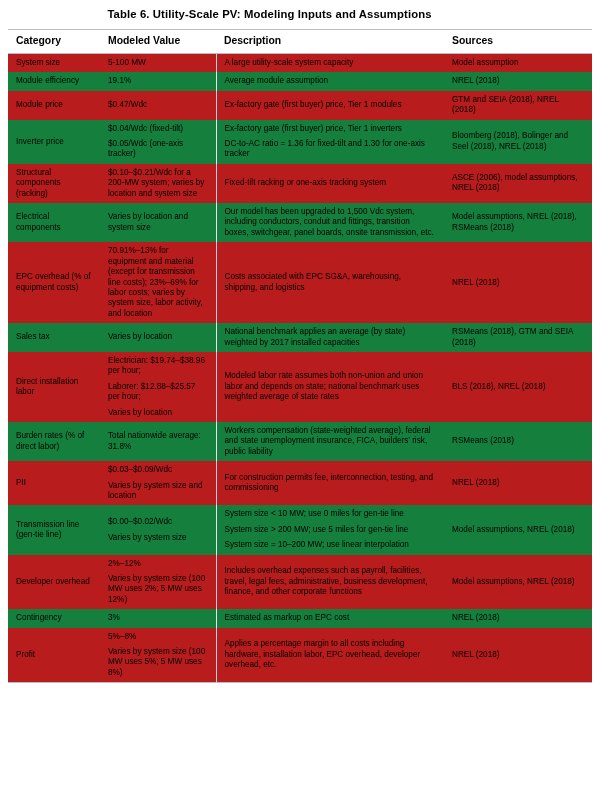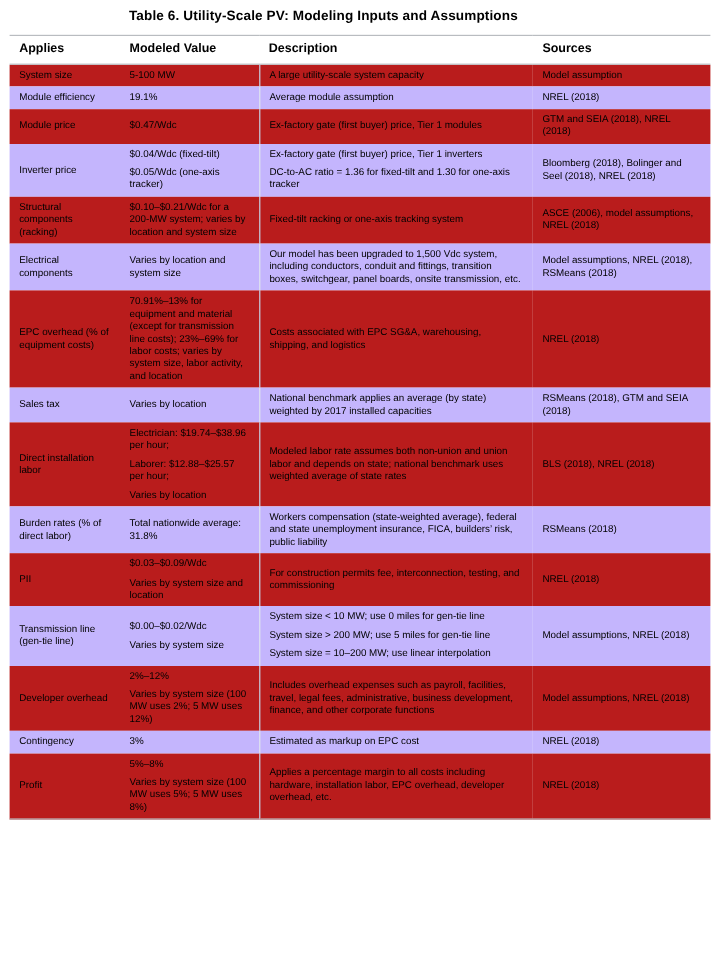--- a/index.html
+++ b/index.html
@@ -50,21 +50,21 @@
     vertical-align: bottom;
     border-bottom: 1.1px solid #b9bcc0;
     background: #ffffff;
     line-height: 12px;
   }
   tbody td {
     font-size: 8.2px;
     line-height: 10.4px;
     padding: 4px 8px 4px 8px;
     vertical-align: middle;
-    background: #c4b5fd;
+    background: #15803d;
     word-wrap: break-word;
     overflow-wrap: break-word;
   }
   tbody tr.shaded td {
     background: #b91c1c;
   }
   
   tbody td.col-desc,
   thead th.col-desc {
     border-left: 0.8px solid #dfe4ee;
@@ -94,21 +94,21 @@
 
   <table class="data-table">
     <colgroup>
       <col class="c1">
         <col class="c2">
         <col class="c3">
         <col class="c4">
     </colgroup>
     <thead>
       <tr>
-        <th class="col-cat">Applies</th>
+        <th class="col-cat">Category</th>
         <th class="col-val">Modeled Value</th>
         <th class="col-desc">Description</th>
         <th class="col-src">Sources</th>
       </tr>
     </thead>
     <tbody id="table-body">
         <tr class="shaded">
           <td class="col-cat">System size</td>
           <td class="col-val">
             <span class="ln">5-100 MW</span>

